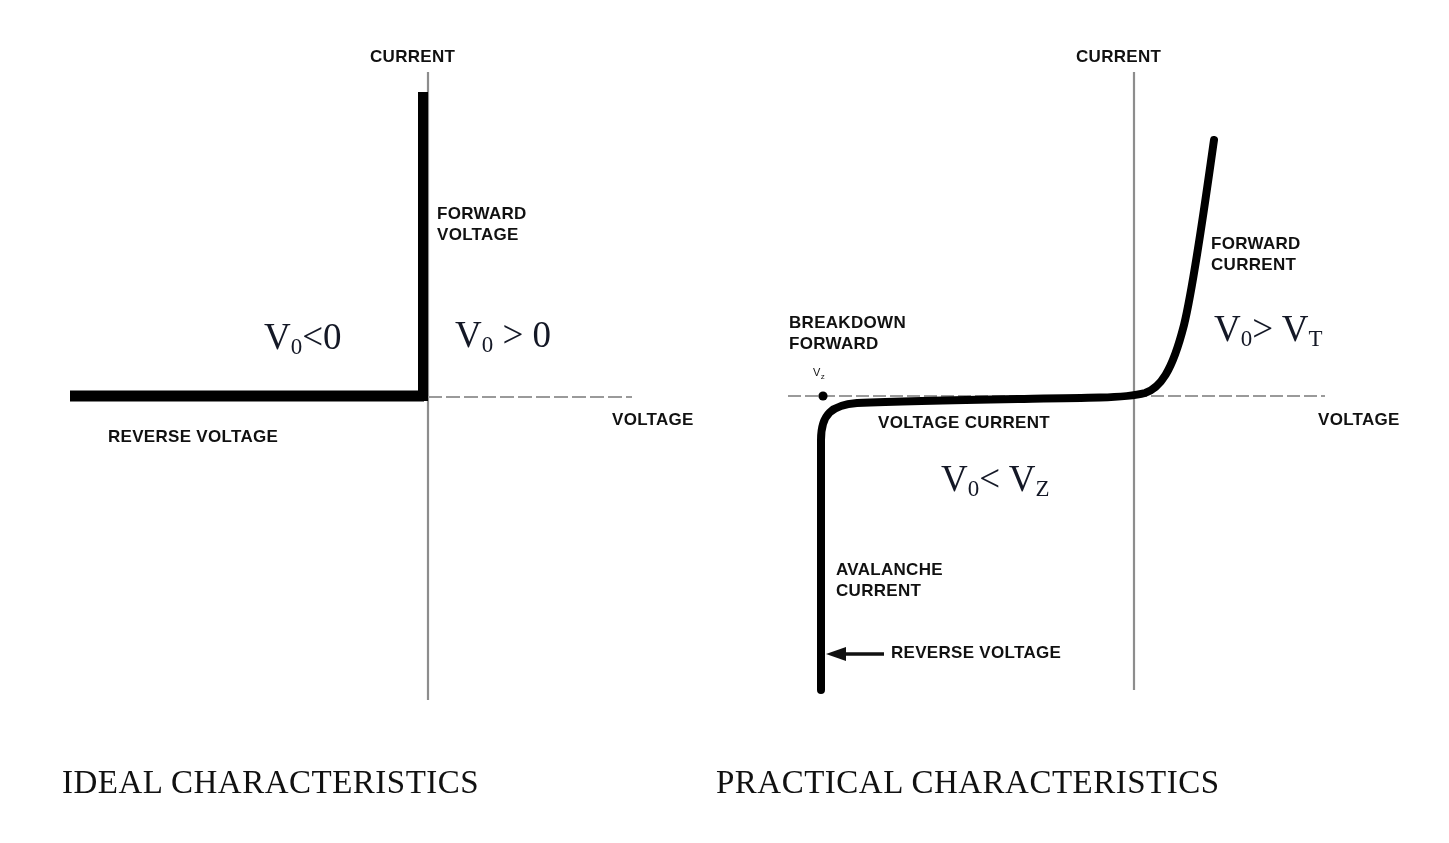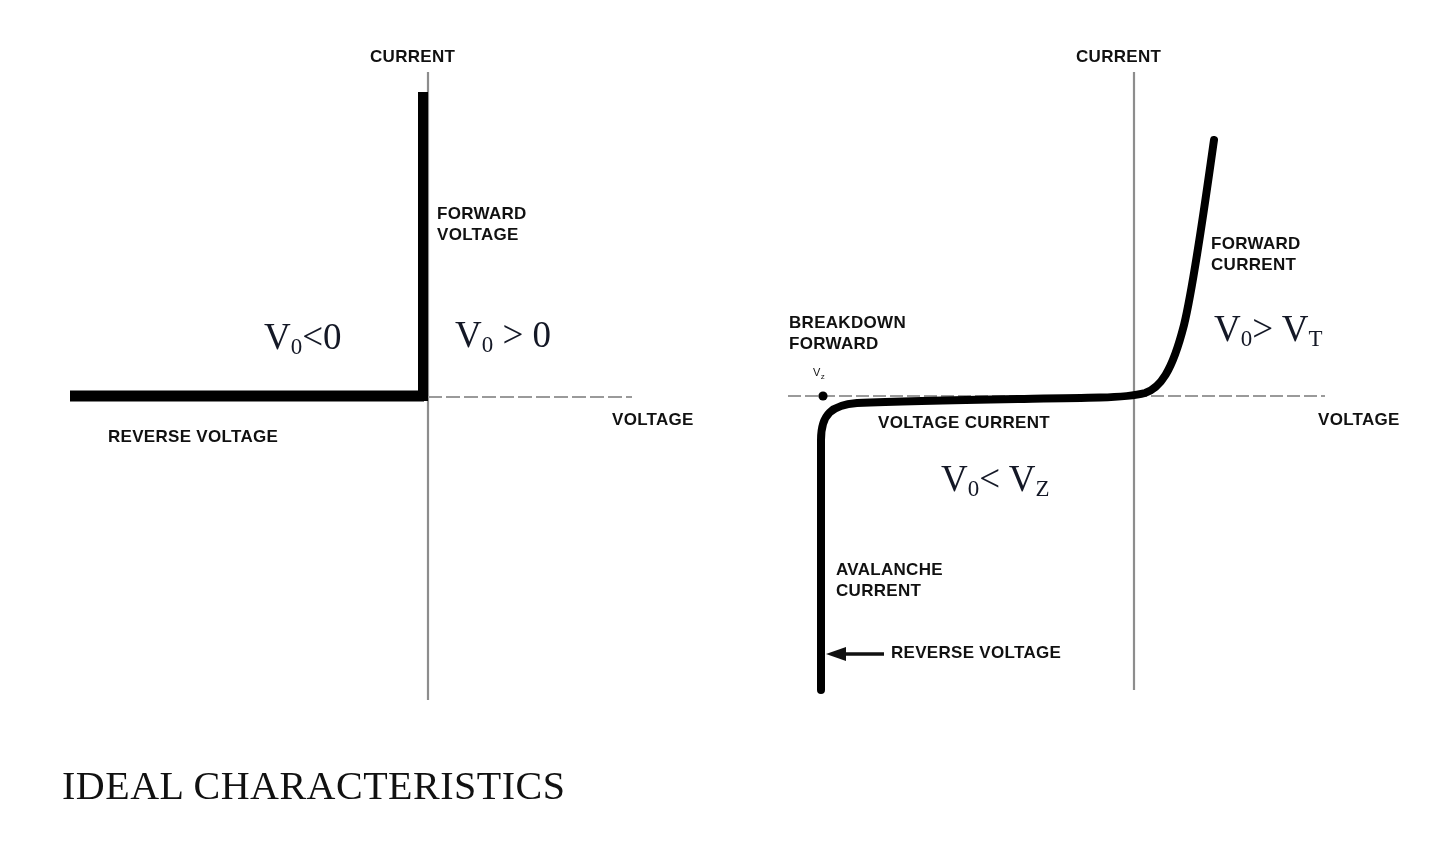--- a/index.html
+++ b/index.html
@@ -50,21 +50,21 @@
     line-height: 1;
   }
   .math sub {
     font-size: 0.62em;
     vertical-align: -0.22em;
   }
   .caption {
     position: absolute;
     font-family: "Liberation Serif", serif;
     color: #111111;
-    font-size: 40px;
+    font-size: 33px;
     letter-spacing: 0.5px;
     white-space: pre;
     line-height: 1;
   }
 </style>
 </head>
 <body>
 
 <div class="stage">
 
@@ -141,14 +141,15 @@
 CURRENT</div>
 
   <div class="lbl" style="left:891px; top:643px;">REVERSE VOLTAGE</div>
 
   <div class="math" style="left:1214px; top:310px;"><span>V</span><sub>0</sub><span>&gt; V</span><sub>T</sub></div>
 
   <div class="math" style="left:941px; top:460px;text-align:center;"><span>V</span><sub>0</sub><span>&lt; V</span><sub>Z</sub></div>
 
   <div class="caption" style="left:62px; top:766px;">IDEAL CHARACTERISTICS</div>
 
+  <div class="caption" style="left:716px; top:766px;">PRACTICAL CHARACTERISTICS</div>
 
 </div>
 
 </body></html>

